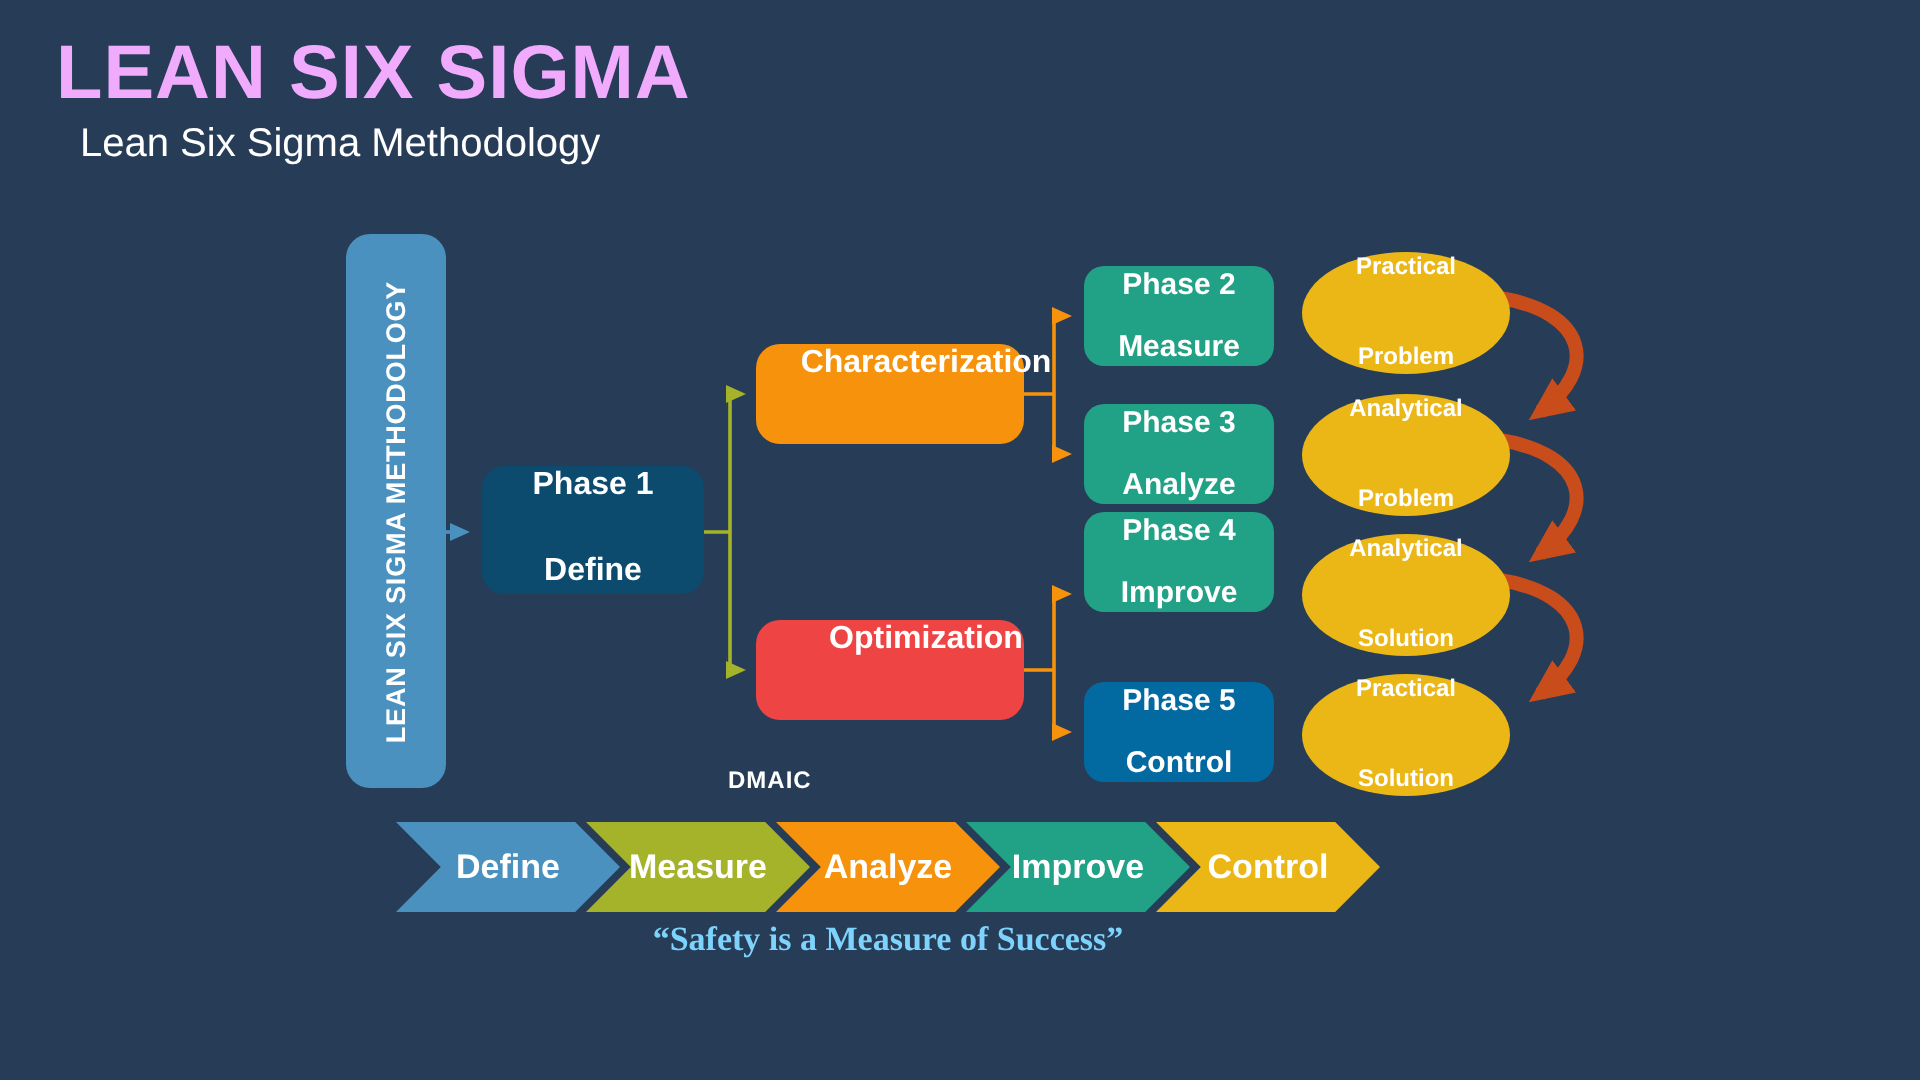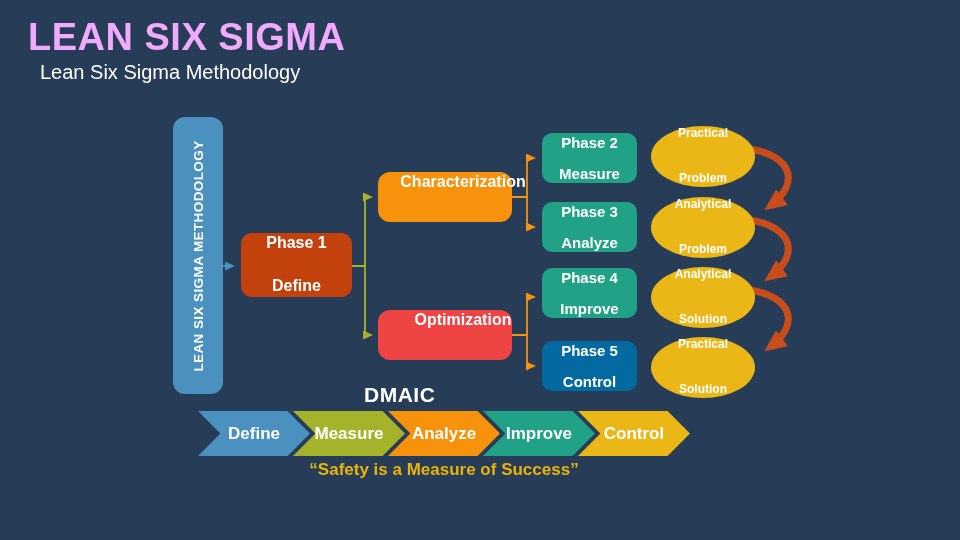--- a/index.html
+++ b/index.html
@@ -62,35 +62,35 @@
     left: 542px; width: 95px; height: 50px;
     border-radius: 10px; font-size: 15px;
   }
   .ellipse {
     left: 651px; width: 104px; height: 61px;
     border-radius: 50%; font-size: 12px;
   }
 
   .dmaic {
     left: 364px; top: 383px;
-    font-size: 21px; font-weight: bold; color: #fff;
+    font-size: 12px; font-weight: bold; color: #fff;
     letter-spacing: 0.5px;
   }
 
   .chevron {
     top: 411px; width: 112px; height: 45px;
     clip-path: polygon(0 0, 80% 0, 100% 50%, 80% 100%, 0 100%, 20% 50%);
     display: flex; align-items: center; justify-content: center;
     color: #fff; font-weight: bold; font-size: 17px;
   }
 
   .quote {
     left: 198px; top: 460px; width: 492px;
     text-align: center;
-    color: #eab308; font-weight: bold; font-size: 17px;
+    color: #7dd3fc; font-weight: bold; font-size: 17px; font-family: Liberation Serif, serif;
   }
 
   svg.connectors {
     position: absolute; left: 0; top: 0;
     width: 960px; height: 540px;
     pointer-events: none;
   }
 </style>
 </head>
 <body>
@@ -132,41 +132,41 @@
 
     <path d="M750,149 C793,156 800,184 770,206" stroke="#C84D1B" stroke-width="7" fill="none" marker-end="url(#arrow-rust)"></path>
     <path d="M750,220 C793,227 800,255 770,277" stroke="#C84D1B" stroke-width="7" fill="none" marker-end="url(#arrow-rust)"></path>
     <path d="M750,290 C793,297 800,325 770,347" stroke="#C84D1B" stroke-width="7" fill="none" marker-end="url(#arrow-rust)"></path>
   </svg>
 
   <div class="abs methodology-bar" style="background: rgb(74, 145, 191);">
     <span>LEAN SIX SIGMA METHODOLOGY</span>
   </div>
 
-  <div class="abs node phase1" style="background: #c2410c; border-radius: 11px;">
+  <div class="abs node phase1" style="background: #0c4a6e; border-radius: 11px;">
     <span>Phase 1</span>
     <span>Define</span>
   </div>
 
   <div class="abs node branch branch-top" style="background: rgb(246, 146, 11);">
     <span>Characterization</span>
   </div>
   <div class="abs node branch branch-bottom" style="background: #ef4444;">
     <span>Optimization</span>
   </div>
 
   <div class="abs node phase-box" style="top: 133px; background: rgb(33, 161, 134);">
     <span>Phase 2</span>
     <span>Measure</span>
   </div>
   <div class="abs node phase-box" style="top: 202px; background: rgb(33, 161, 134);">
     <span>Phase 3</span>
     <span>Analyze</span>
   </div>
-  <div class="abs node phase-box" style="top: 268px; background: rgb(33, 161, 134);">
+  <div class="abs node phase-box" style="top: 256px; background: rgb(33, 161, 134);">
     <span>Phase 4</span>
     <span>Improve</span>
   </div>
   <div class="abs node phase-box" style="top: 341px; background: #0369a1;">
     <span>Phase 5</span>
     <span>Control</span>
   </div>
 
   <div class="abs node ellipse" style="top: 126px; background: rgb(235, 183, 23);">
     <span>Practical</span>

